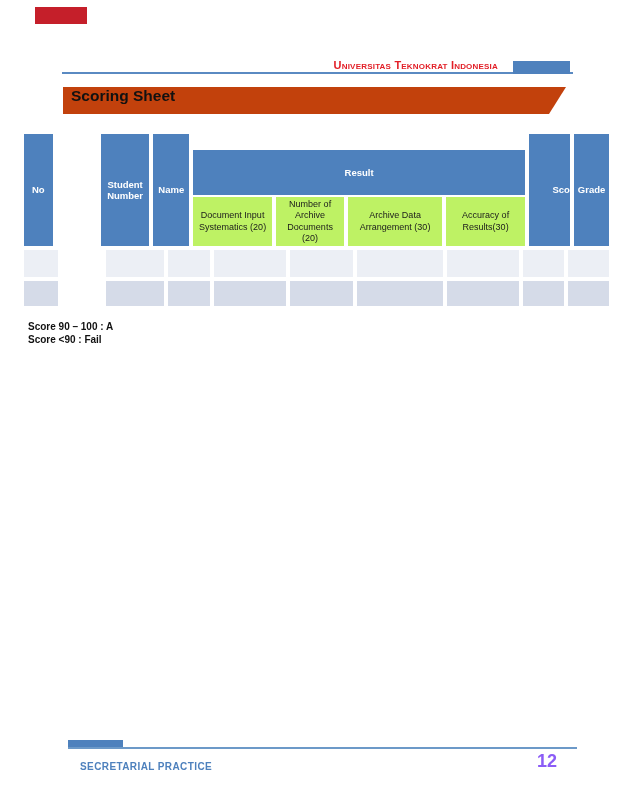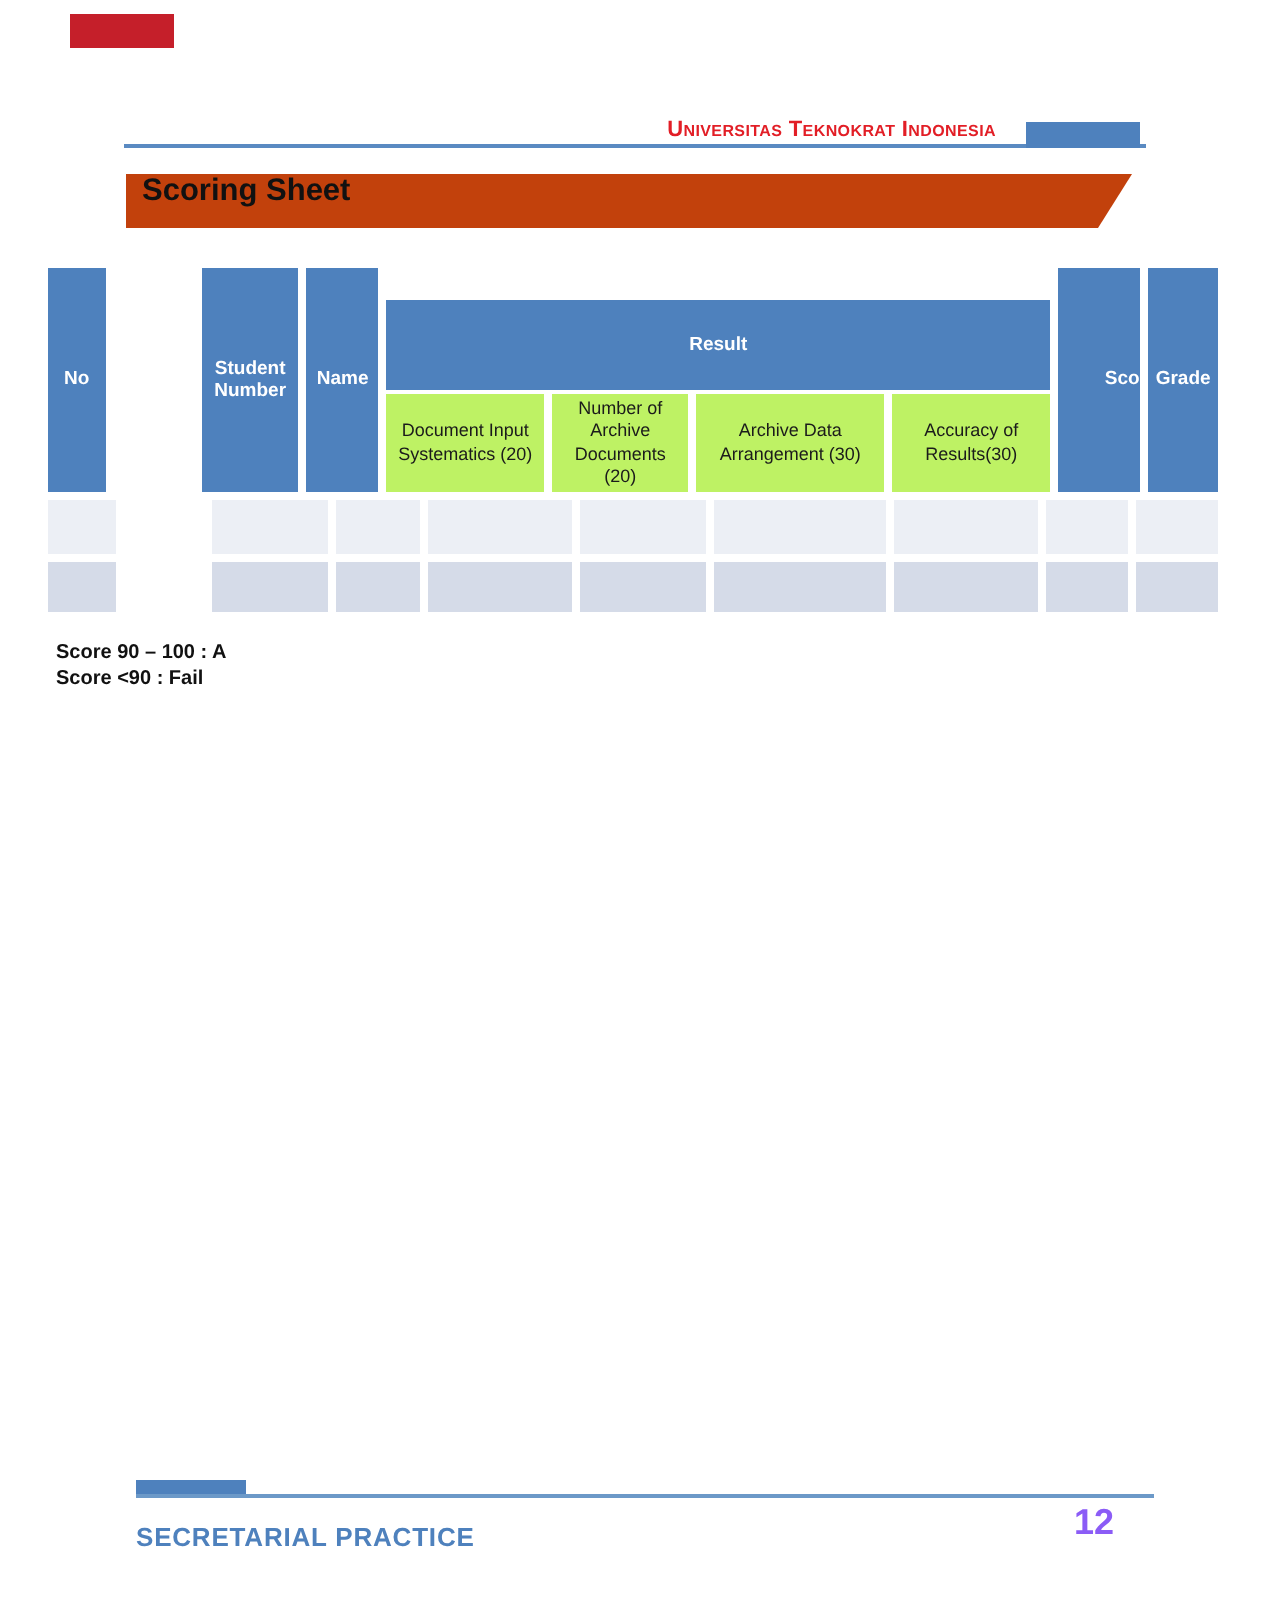--- a/index.html
+++ b/index.html
@@ -109,22 +109,22 @@
     position: absolute; left: 68px; top: 740px;
     width: 55px; height: 9px;
     background: #4E81BD;
   }
   .footer-rule {
     position: absolute; left: 68px; top: 747px;
     width: 509px; height: 0;
     border-top: 2px solid #6C99C8;
   }
   .footer-course {
-    position: absolute; left: 68px; top: 761px;
-    font-size: 13px; font-weight: bold;
+    position: absolute; left: 80px; top: 761px;
+    font-size: 10px; font-weight: bold;
     letter-spacing: 0.4px;
     color: #4E81BD;
   }
   .page-number {
     position: absolute; top: 751px; right: 81px;
     font-size: 18px; font-weight: bold;
     color: #8b5cf6;
   }
 </style>
 </head>

